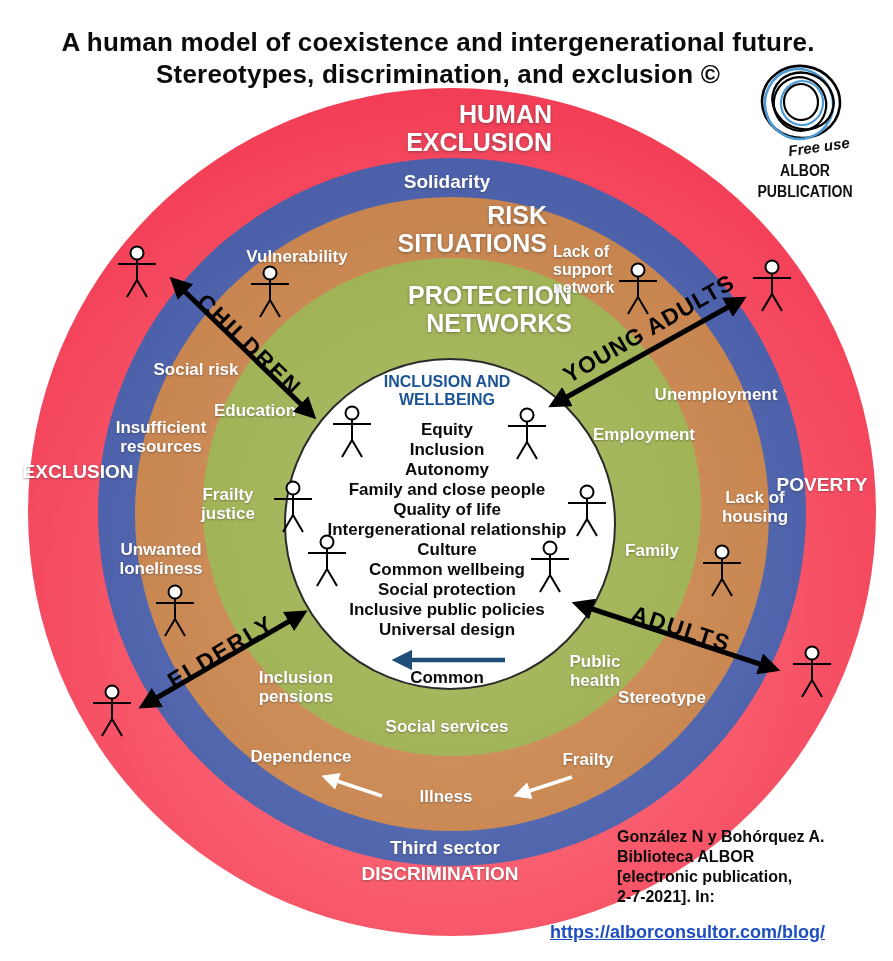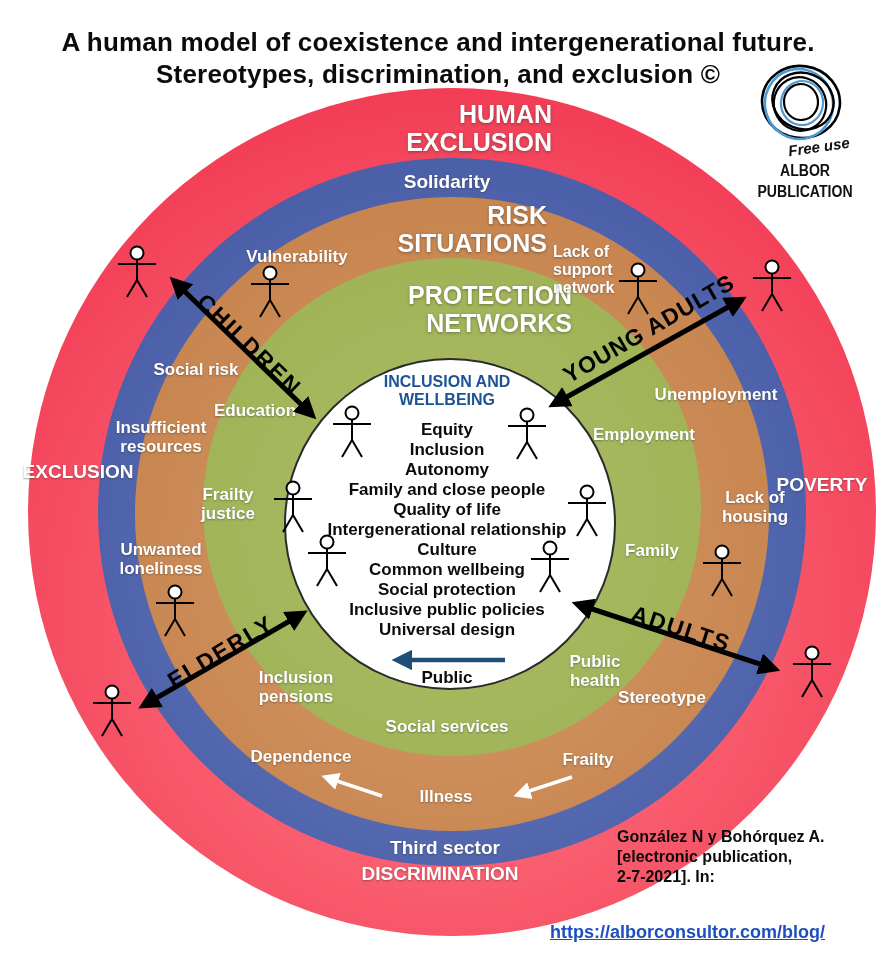--- a/index.html
+++ b/index.html
@@ -160,21 +160,21 @@
       <div>Autonomy</div>
       <div>Family and close people</div>
       <div>Quality of life</div>
       <div>Intergenerational relationship</div>
       <div>Culture</div>
       <div>Common wellbeing</div>
       <div>Social protection</div>
       <div>Inclusive public policies</div>
       <div>Universal design</div>
     </div>
-  <div class="aging-label">Public</div>
+  <div class="aging-label">Common</div>
 
   <div class="fig" id="figs"></div>
 
   <svg class="logo-circles" width="112" height="96" viewBox="0 0 112 96">
     <g fill="none" stroke-linecap="round">
       <ellipse cx="55" cy="46" rx="39" ry="36" stroke="#000" stroke-width="2.6" transform="rotate(8 55 46)"></ellipse>
       <ellipse cx="53" cy="48" rx="34" ry="35" stroke="#4d9bd4" stroke-width="2.6" transform="rotate(-16 53 48)"></ellipse>
       <ellipse cx="57" cy="45" rx="31" ry="28" stroke="#000" stroke-width="2.4" transform="rotate(22 57 45)"></ellipse>
       <ellipse cx="54" cy="48" rx="26" ry="27" stroke="#000" stroke-width="2.2" transform="rotate(-28 54 48)"></ellipse>
       <ellipse cx="56" cy="47" rx="21" ry="22" stroke="#4d9bd4" stroke-width="2.2" transform="rotate(12 56 47)"></ellipse>
@@ -182,20 +182,21 @@
     </g>
   </svg>
   <div class="free-use">Free use</div>
   <div class="publisher">
     <div>ALBOR</div>
     <div>PUBLICATION</div>
   </div>
 
   <div class="credit">
     <div>González N y Bohórquez A.</div>
+    <div>Biblioteca ALBOR</div>
     <div>[electronic publication,</div>
     <div>2-7-2021]. In:</div>
   </div>
   <a class="credit-link" href="#" style="color: rgb(29, 79, 192);">https://alborconsultor.com/blog/</a>
 
 <div class="fig" style="left: 117px; top: 245px;"><svg width="40" height="54" viewBox="0 0 40 54">
         <circle cx="20" cy="8" r="6.5" fill="#fff" stroke="#000" stroke-width="2"></circle>
         <line x1="1" y1="19" x2="39" y2="19" stroke="#000" stroke-width="2"></line>
         <line x1="20" y1="14.5" x2="20" y2="35" stroke="#000" stroke-width="2"></line>
         <line x1="20" y1="35" x2="10" y2="52" stroke="#000" stroke-width="2"></line>

